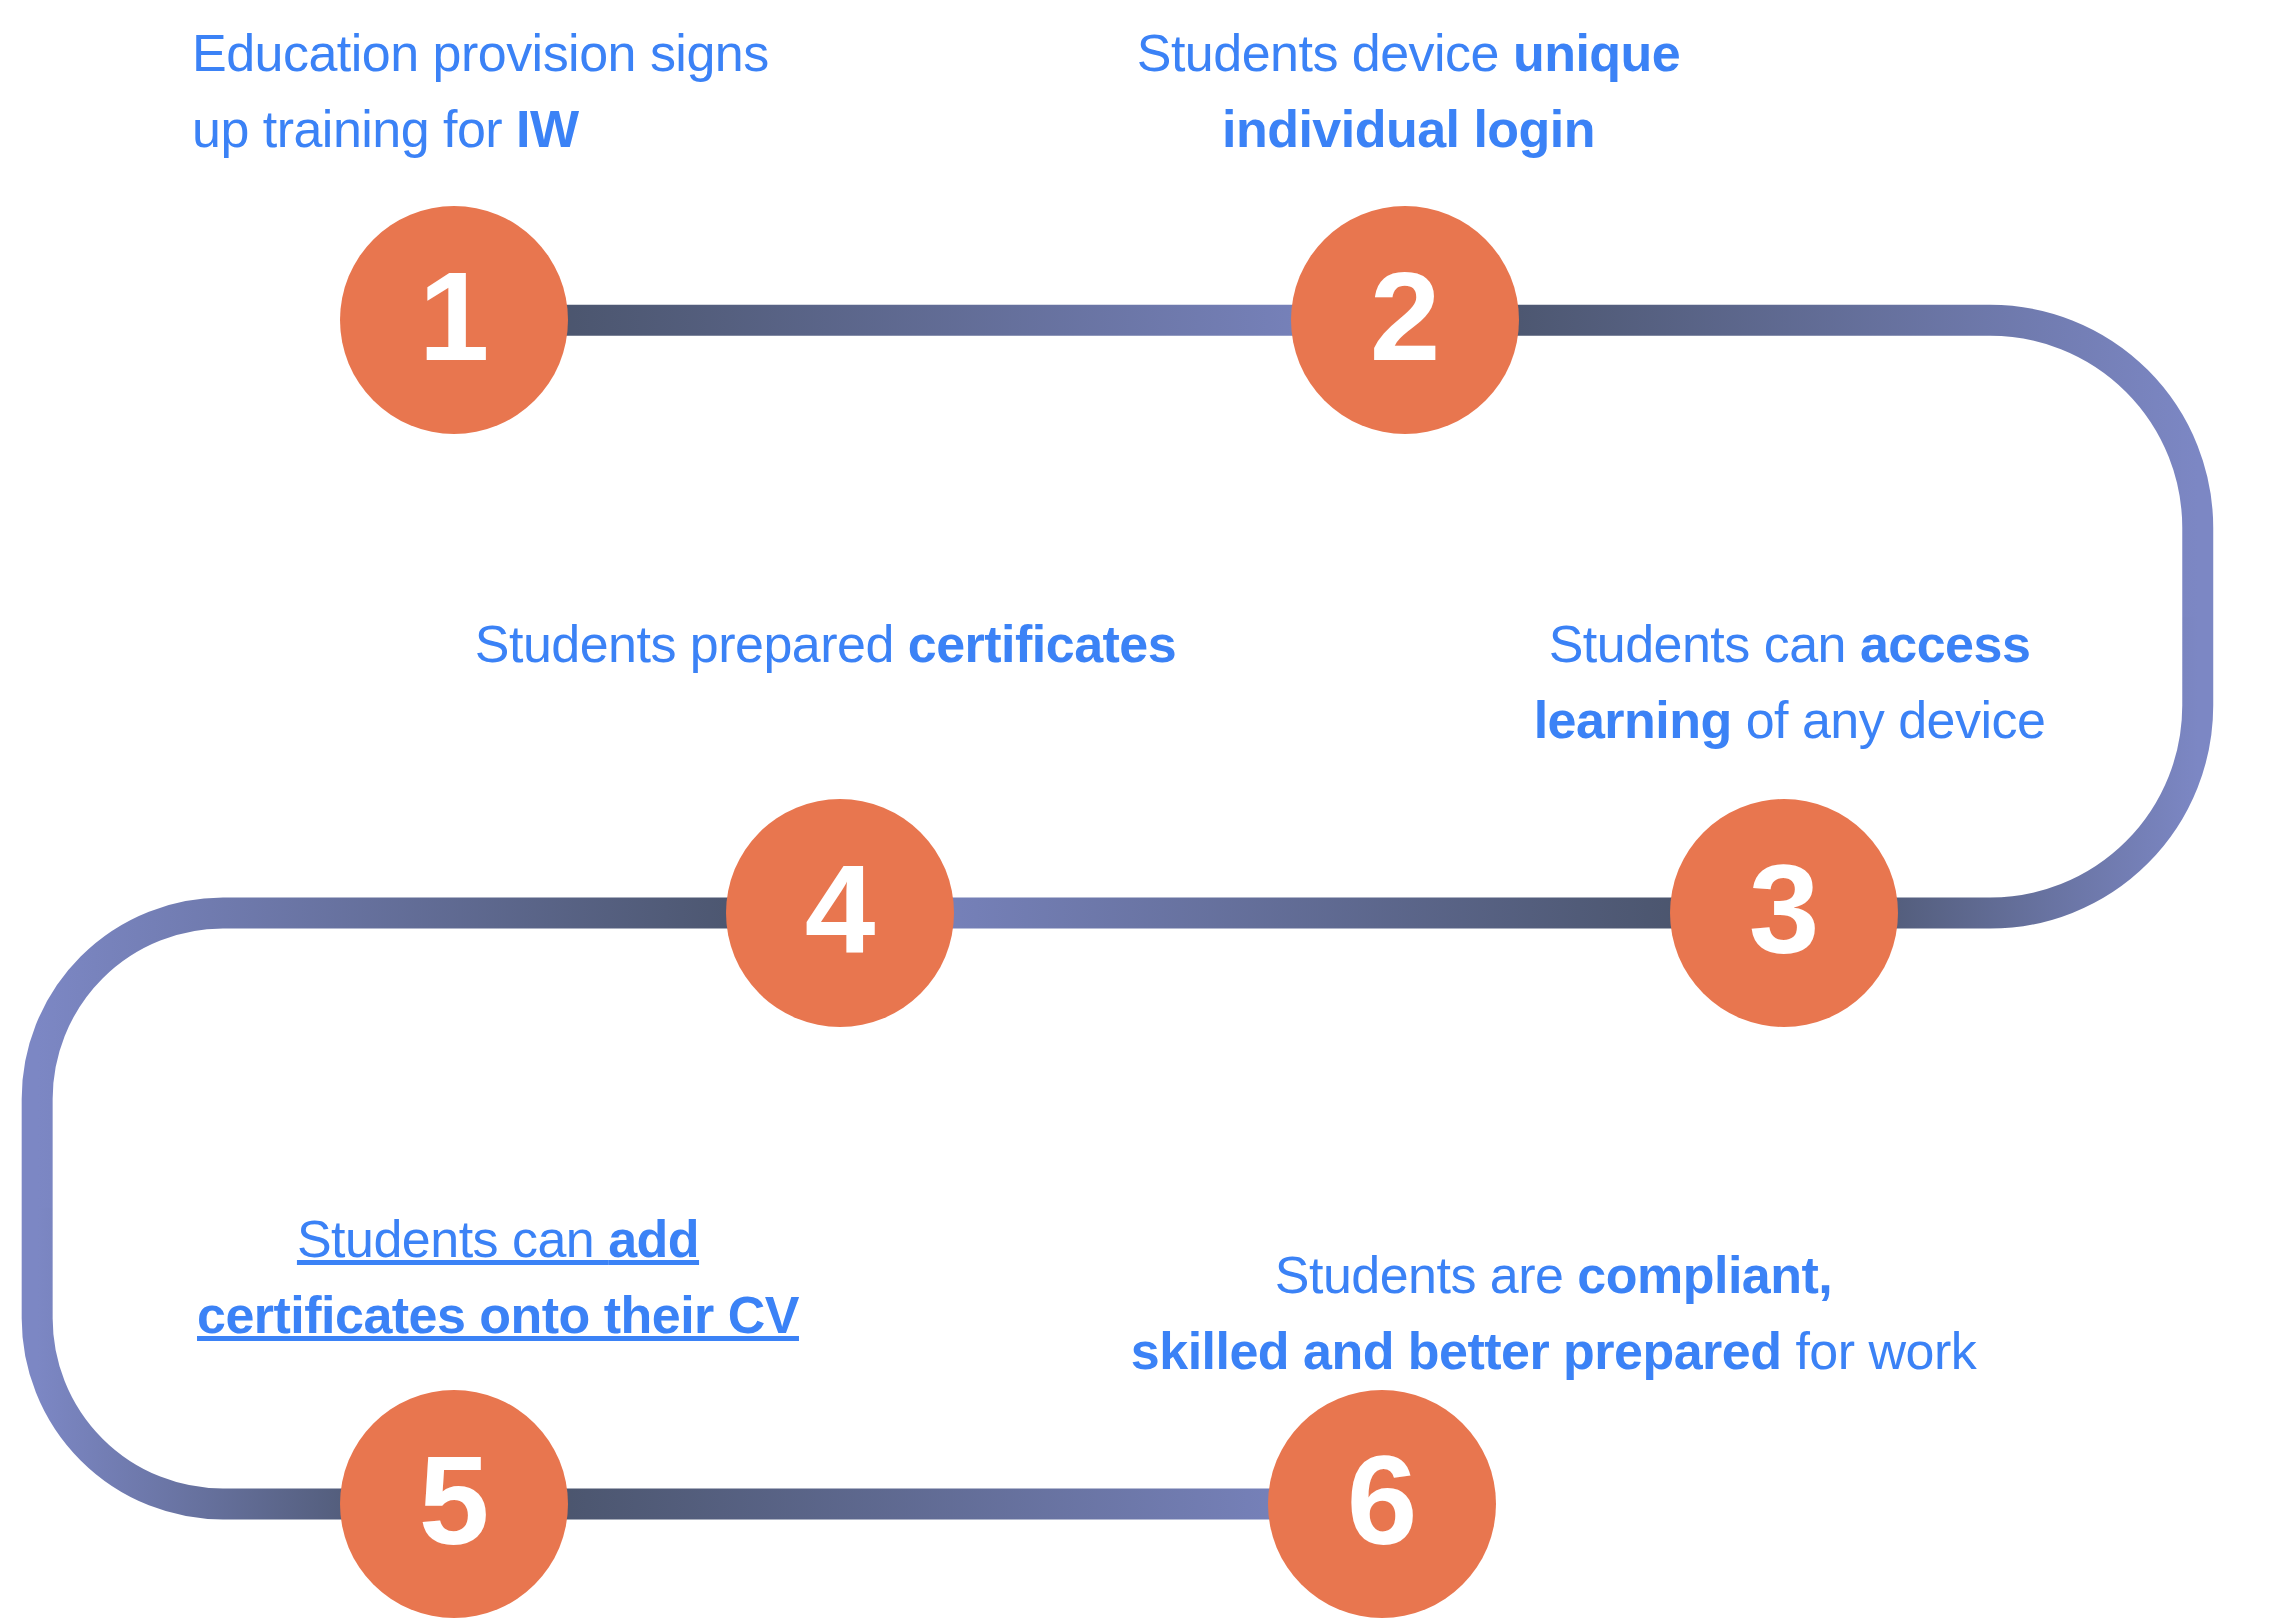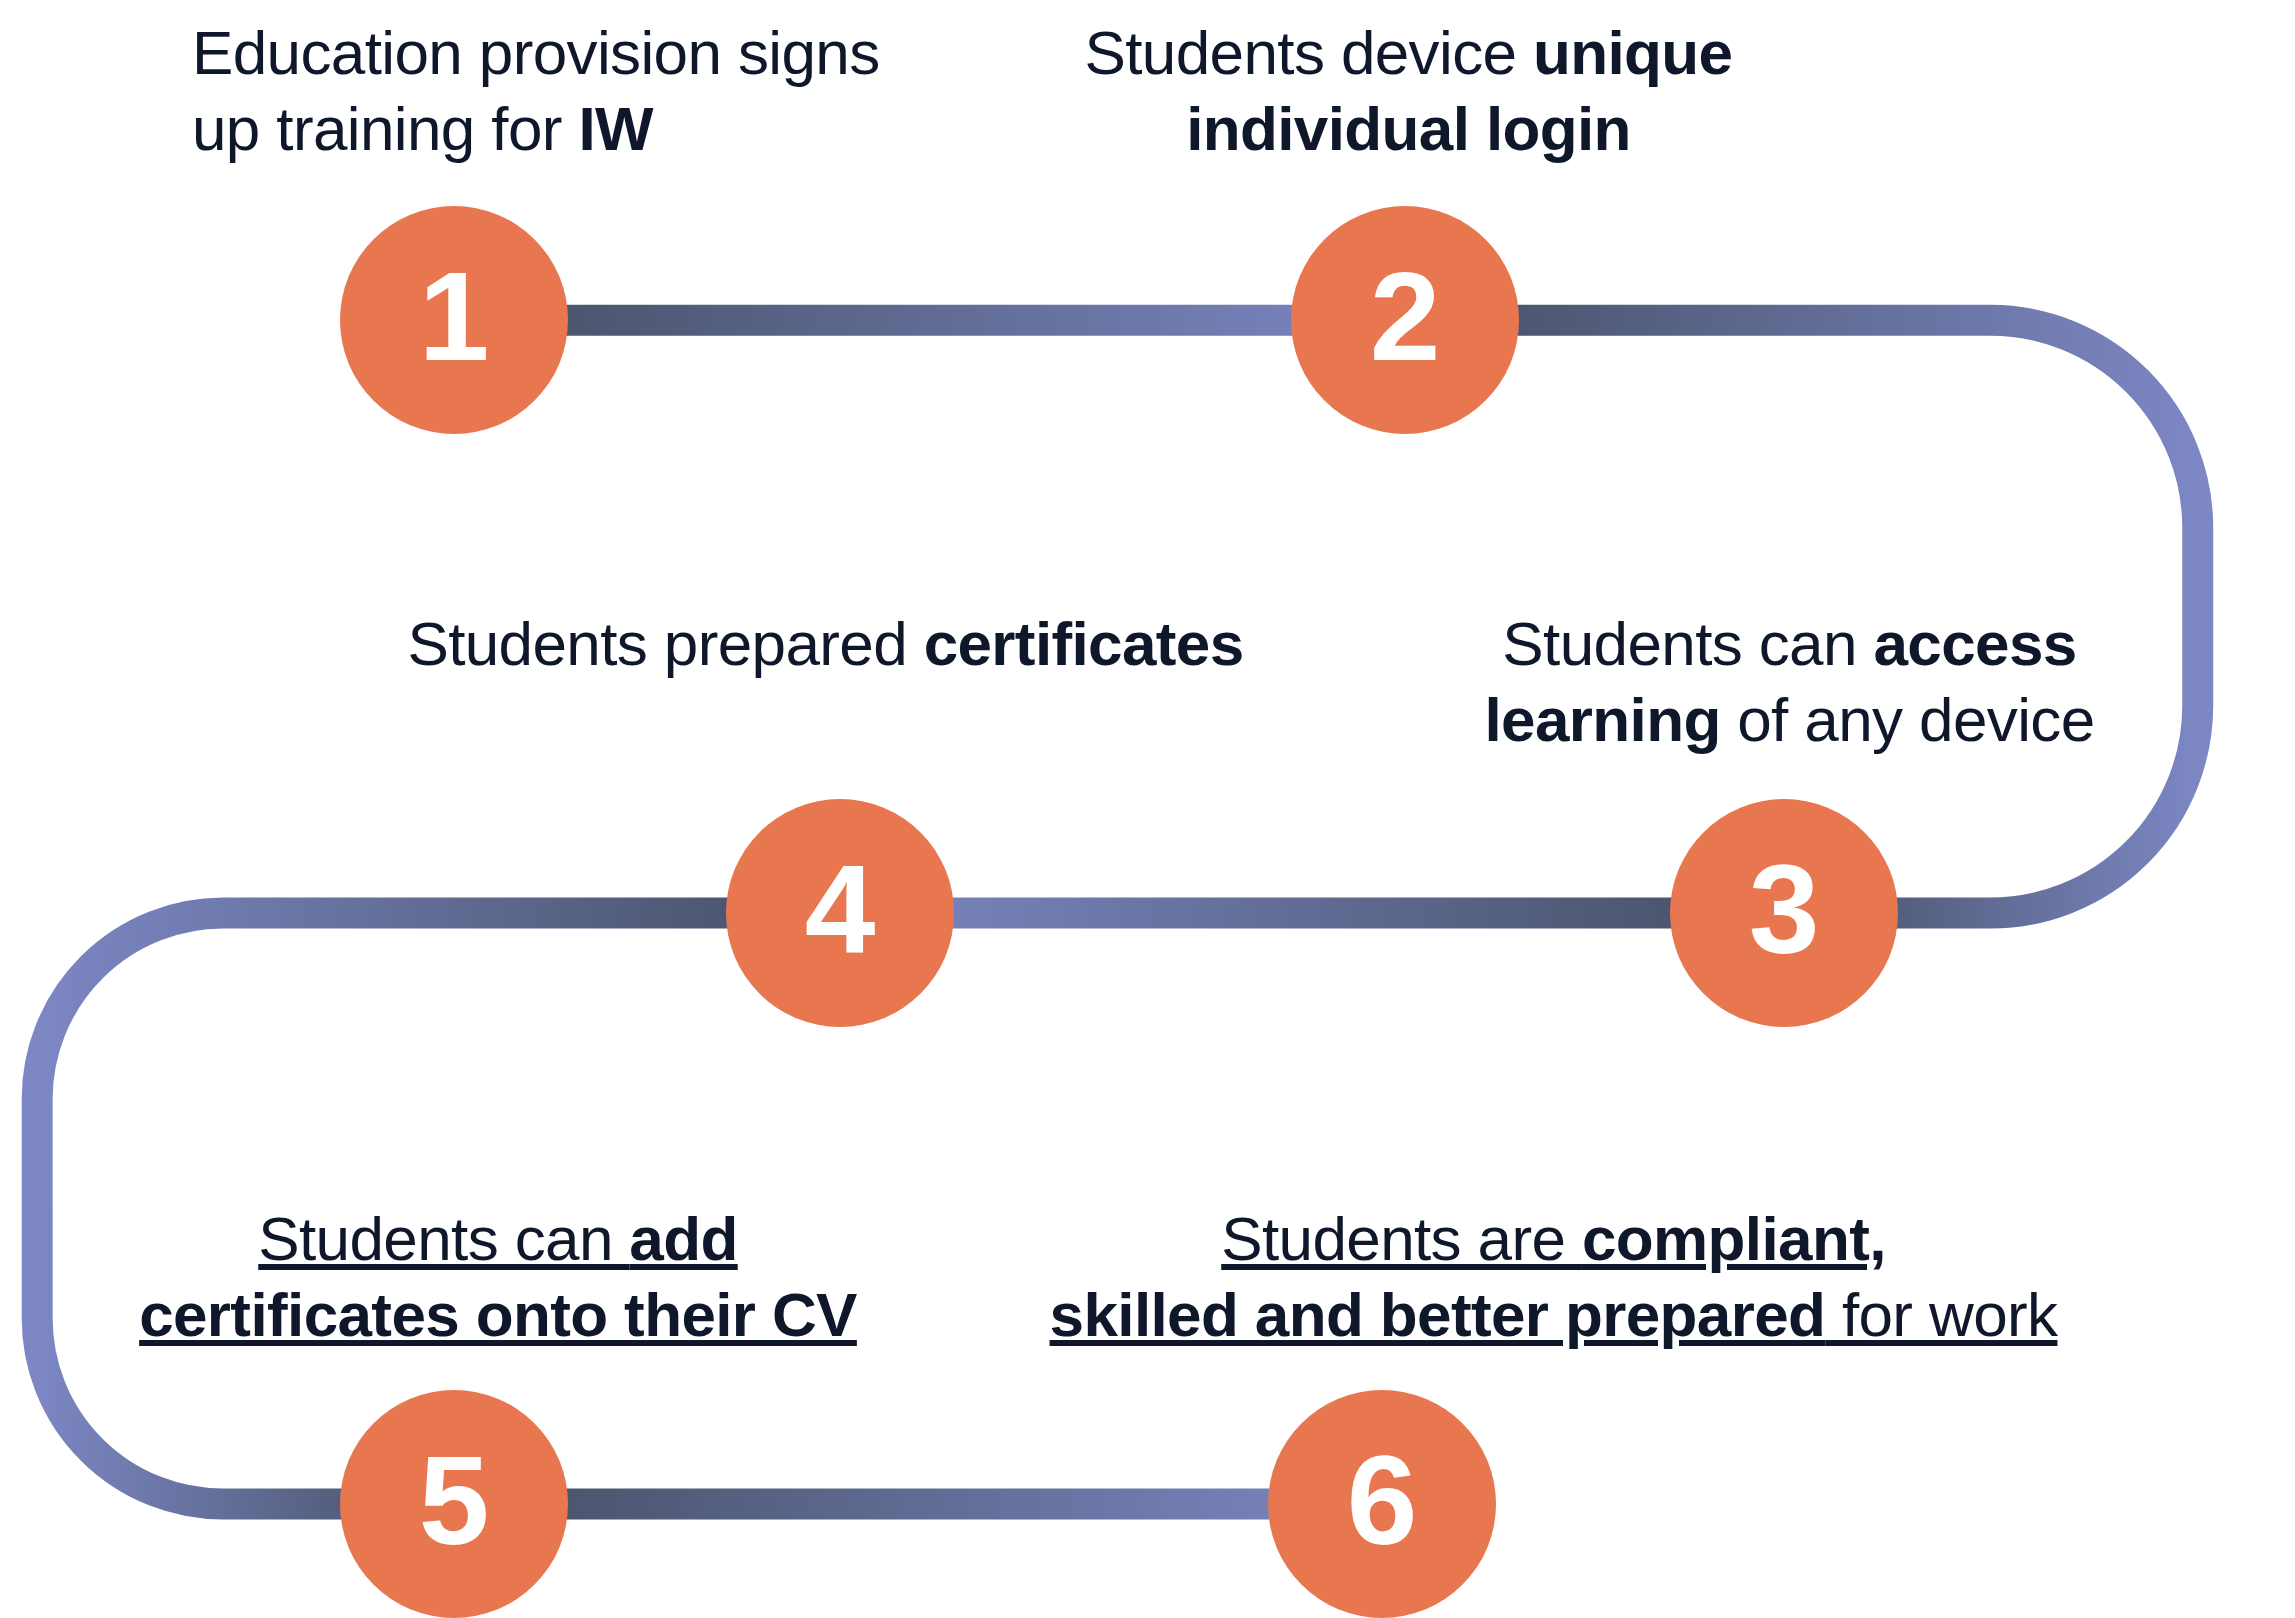--- a/index.html
+++ b/index.html
@@ -35,22 +35,22 @@
   }
   .node .num {
     color: #ffffff;
     font-size: 127px;
     font-weight: 700;
     line-height: 1;
     transform: translateY(-3.7px);
   }
   .step-text {
     position: absolute;
-    color: #0f172a;
-    font-size: 62px;
+    color: #3b82f6;
+    font-size: 52px;
     line-height: 76px;
     letter-spacing: -0.01em;
   }
   .step-text .tline {
     white-space: nowrap;
   }
   .ta-center { text-align: center; }
   .ta-left   { text-align: left; }
   .seg-b { font-weight: 700; }
   .seg-l { font-weight: 400; }
@@ -117,21 +117,21 @@
   <div class="step-text ta-center" style="left:1170px; top:606px; width:1239px;">
     <div class="tline"><span class="seg-l">Students can </span><span class="seg-b">access</span></div>
     <div class="tline"><span class="seg-b">learning</span><span class="seg-l"> of any device</span></div>
   </div>
 
   <div class="step-text ta-center" style="left:2.5px; top:1201px; width:991px;text-decoration:underline;">
     <div class="tline"><span class="seg-l">Students can </span><span class="seg-b">add</span></div>
     <div class="tline"><span class="seg-b">certificates onto their CV</span></div>
   </div>
 
-  <div class="step-text ta-center" style="left:934px; top:1201px; width:1239px;text-decoration:underline;">
+  <div class="step-text ta-center" style="left:934px; top:1237px; width:1239px;">
     <div class="tline"><span class="seg-l">Students are </span><span class="seg-b">compliant,</span></div>
     <div class="tline"><span class="seg-b">skilled and better prepared</span><span class="seg-l"> for work</span></div>
   </div>
 
   <div class="node" style="left:340px; top:206px; background:#E8764F;">
     <span class="num">1</span>
   </div>
   <div class="node" style="left:1291px; top:206px; background:#E8764F;">
     <span class="num">2</span>
   </div>

